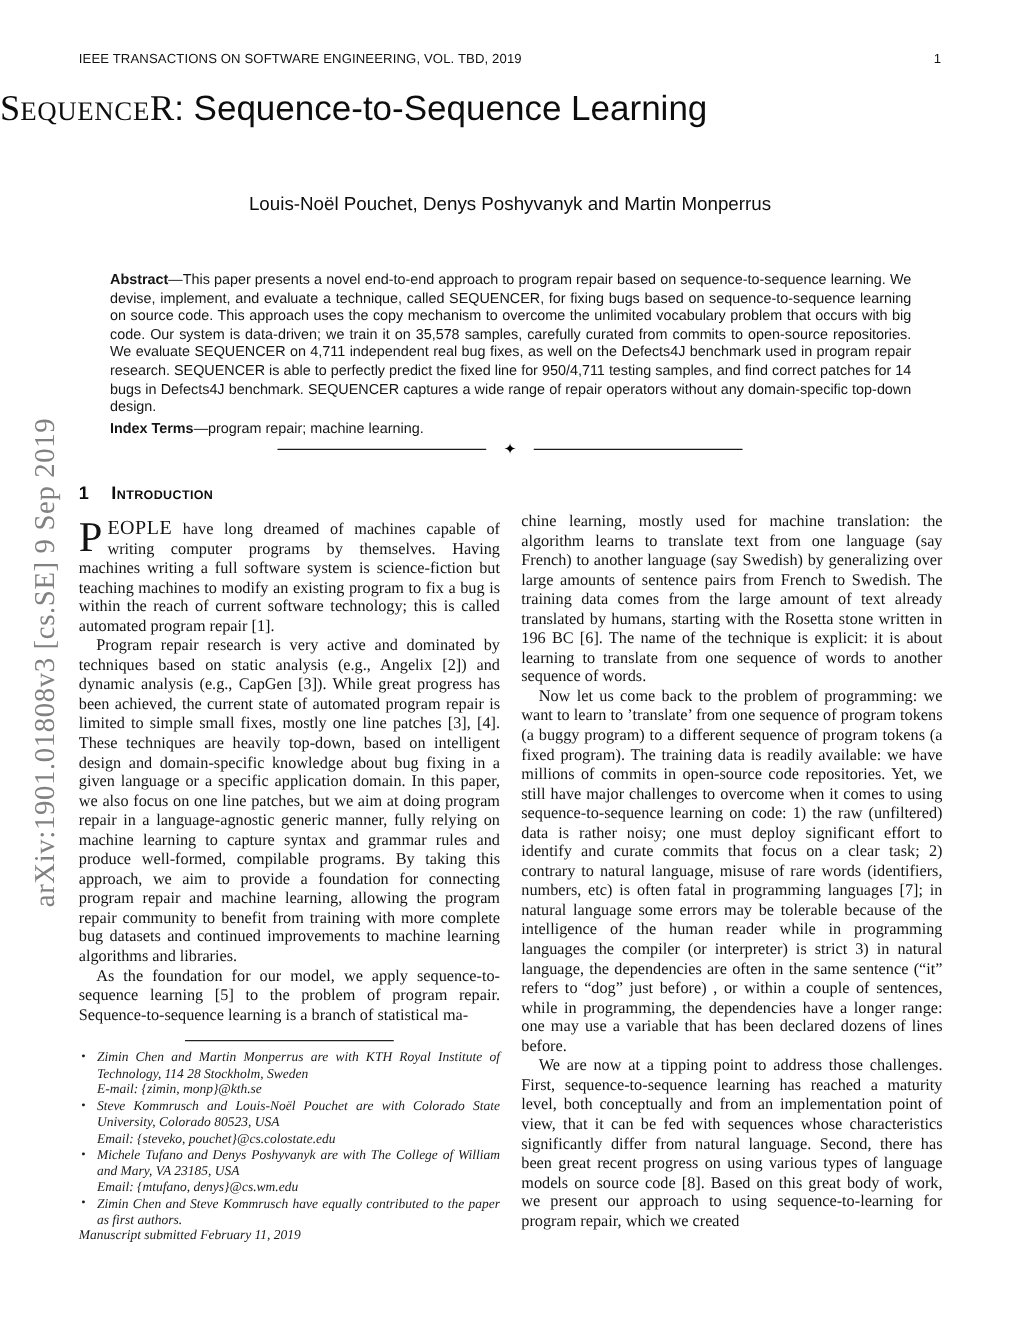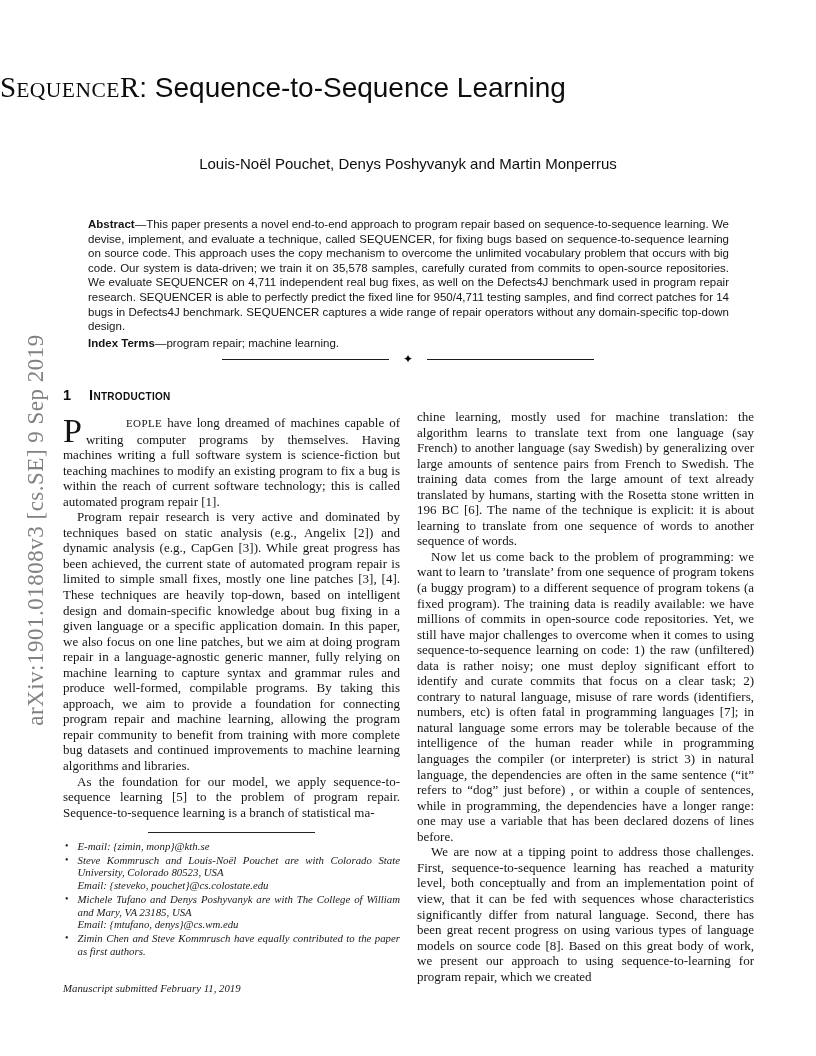--- a/index.html
+++ b/index.html
@@ -89,21 +89,21 @@
   .para {
     font-size: 13px; line-height: 15.55px;
     text-align: justify; color: #141414;
   }
   .para.indent { text-indent: 14px; }
   .dropcap {
     float: left;
     font-size: 34px; line-height: 27px;
     padding: 2px 4px 0 0;
   }
-  .psc { font-size: 11px; letter-spacing: 0.4px; margin-left: 40px; }
+  .psc { font-size: 16px; letter-spacing: 0.4px; }
 
   
   .footnotes {
     position: absolute; left: 63px; top: 832px; width: 337px;
   }
   .fnrule { width: 167px; margin: 0 auto 7px auto; border-top: 1.2px solid #222; }
   .fn-item {
     display: flex; gap: 9px;
     font-family: "Liberation Serif", serif;
     font-style: italic;
@@ -117,20 +117,24 @@
     position: absolute; left: 63px; top: 982px; width: 337px;
     font-family: Liberation Serif, serif; font-style: italic;
     font-size: 10.8px; color: #1a1a1a;
   }
 </style>
 </head>
 <body>
 
 <div class="page">
 
+  <div class="running-header">
+    <span>IEEE TRANSACTIONS ON SOFTWARE ENGINEERING, VOL. TBD, 2019</span>
+    <span>1</span>
+  </div>
 
   <div class="watermark">arXiv:1901.01808v3  [cs.SE]  9 Sep 2019</div>
 
   <div class="paper-title">
     <div><span class="sc-serif sc-big">S</span><span class="sc-serif sc-small">EQUENCE</span><span class="sc-serif sc-big">R</span><span>: Sequence-to-Sequence Learning</span></div>
   </div>
 
   <div class="authors">
     <div>Louis-Noël Pouchet, Denys Poshyvanyk and Martin Monperrus</div>
   </div>
@@ -165,20 +169,21 @@
     <div class="para indent">Now let us come back to the problem of programming: we want to learn to ’translate’ from one sequence of program tokens (a buggy program) to a different sequence of program tokens (a fixed program). The training data is readily available: we have millions of commits in open-source code repositories. Yet, we still have major challenges to overcome when it comes to using sequence-to-sequence learning on code: 1) the raw (unfiltered) data is rather noisy; one must deploy significant effort to identify and curate commits that focus on a clear task; 2) contrary to natural language, misuse of rare words (identifiers, numbers, etc) is often fatal in programming languages [7]; in natural language some errors may be tolerable because of the intelligence of the human reader while in programming languages the compiler (or interpreter) is strict 3) in natural language, the dependencies are often in the same sentence (“it” refers to “dog” just before) , or within a couple of sentences, while in programming, the dependencies have a longer range: one may use a variable that has been declared dozens of lines before.</div>
     <div class="para indent">We are now at a tipping point to address those challenges. First, sequence-to-sequence learning has reached a maturity level, both conceptually and from an implementation point of view, that it can be fed with sequences whose characteristics significantly differ from natural language. Second, there has been great recent progress on using various types of language models on source code [8]. Based on this great body of work, we present our approach to using sequence-to-learning for program repair, which we created</div>
   </div>
 
   <div class="footnotes">
     <div class="fnrule"></div>
 
     <div class="fn-item">
       <span class="fn-bullet">•</span>
       <div class="fn-text">
+        <div class="fn-line">Zimin Chen and Martin Monperrus are with KTH Royal Institute of Technology, 114 28 Stockholm, Sweden</div>
         <div class="fn-line">E-mail: {zimin, monp}@kth.se</div>
       </div>
     </div>
 
     <div class="fn-item">
       <span class="fn-bullet">•</span>
       <div class="fn-text">
         <div class="fn-line">Steve Kommrusch and Louis-Noël Pouchet are with Colorado State University, Colorado 80523, USA</div>
         <div class="fn-line">Email: {steveko, pouchet}@cs.colostate.edu</div>
       </div>

